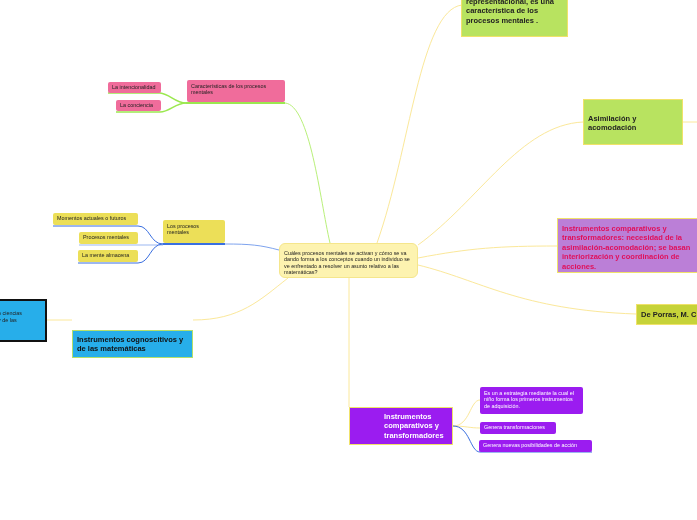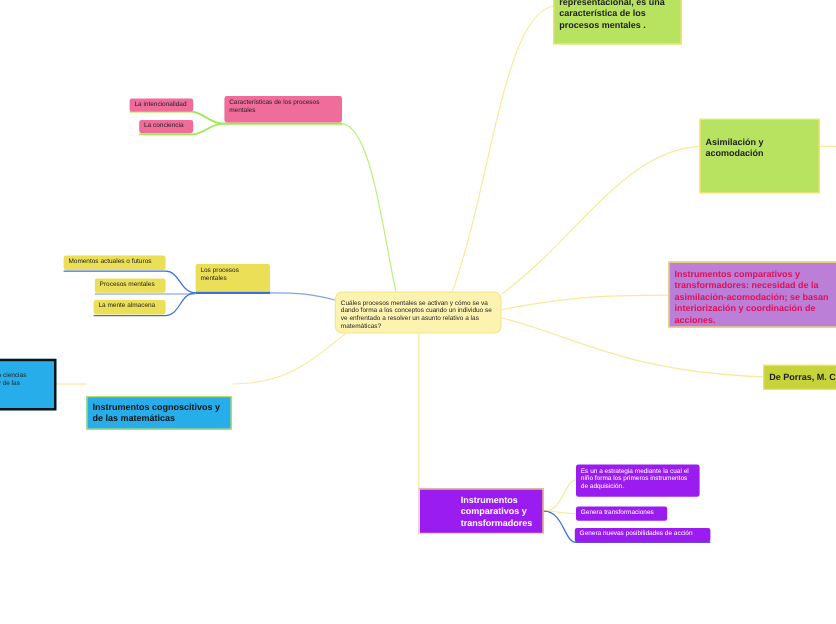--- a/index.html
+++ b/index.html
@@ -63,20 +63,20 @@
 <div class="node sm yel" style="left:53px;top:213px;width:85px;height:12px;padding:2px 4px;">Momentos actuales o futuros</div>
 <div class="node sm yel" style="left:79px;top:232px;width:59px;height:12px;padding:2px 4px;">Procesos mentales</div>
 <div class="node sm yel" style="left:78px;top:250px;width:60px;height:12px;padding:2px 4px;">La mente almacena</div>
 
 <div class="node md blue" style="left:72px;top:306px;width:121px;height:28px;">Instrumentos cognoscitivos y de las matemáticas</div>
 <div class="node sm blue-dark" style="left:-10px;top:299px;width:57px;height:43px;white-space:pre;padding:3px 2px 0 6px;">r
 o ciencias
 y de las</div>
 
 <div class="node md green" style="left:461px;top:-6px;width:107px;height:43px;padding-top:2px;">representacional, es una característica de los procesos mentales .</div>
-<div class="node md green" style="left:583px;top:99px;width:100px;height:62px;padding-top:14px;">Asimilación y acomodación</div>
+<div class="node md green" style="left:583px;top:99px;width:100px;height:46px;padding-top:14px;">Asimilación y acomodación</div>
 <div class="node md purple-lt" style="left:557px;top:218px;width:145px;height:55px;padding-top:5px;">Instrumentos comparativos y transformadores: necesidad de la asimilación-acomodación; se basan interiorización  y coordinación de acciones.</div>
 <div class="node md olive" style="left:636px;top:304px;width:70px;height:21px;padding-top:5px;white-space:nowrap;">De Porras, M. C</div>
 
 <div class="node md violet" style="left:349px;top:407px;width:104px;height:38px;font-weight:bold;">Instrumentos comparativos y transformadores</div>
 <div class="node sm violet-sm" style="left:480px;top:387px;width:103px;height:27px;">Es un a estrategia mediante la cual el niño forma los primeros instrumentos de adquisición.</div>
 <div class="node sm violet-sm" style="left:480px;top:422px;width:76px;height:12px;padding:2px 4px;">Genera transformaciones</div>
 <div class="node sm violet-sm" style="left:479px;top:440px;width:113px;height:12px;padding:2px 4px;">Genera nuevas posibilidades de acción</div>
 
 </body></html>

